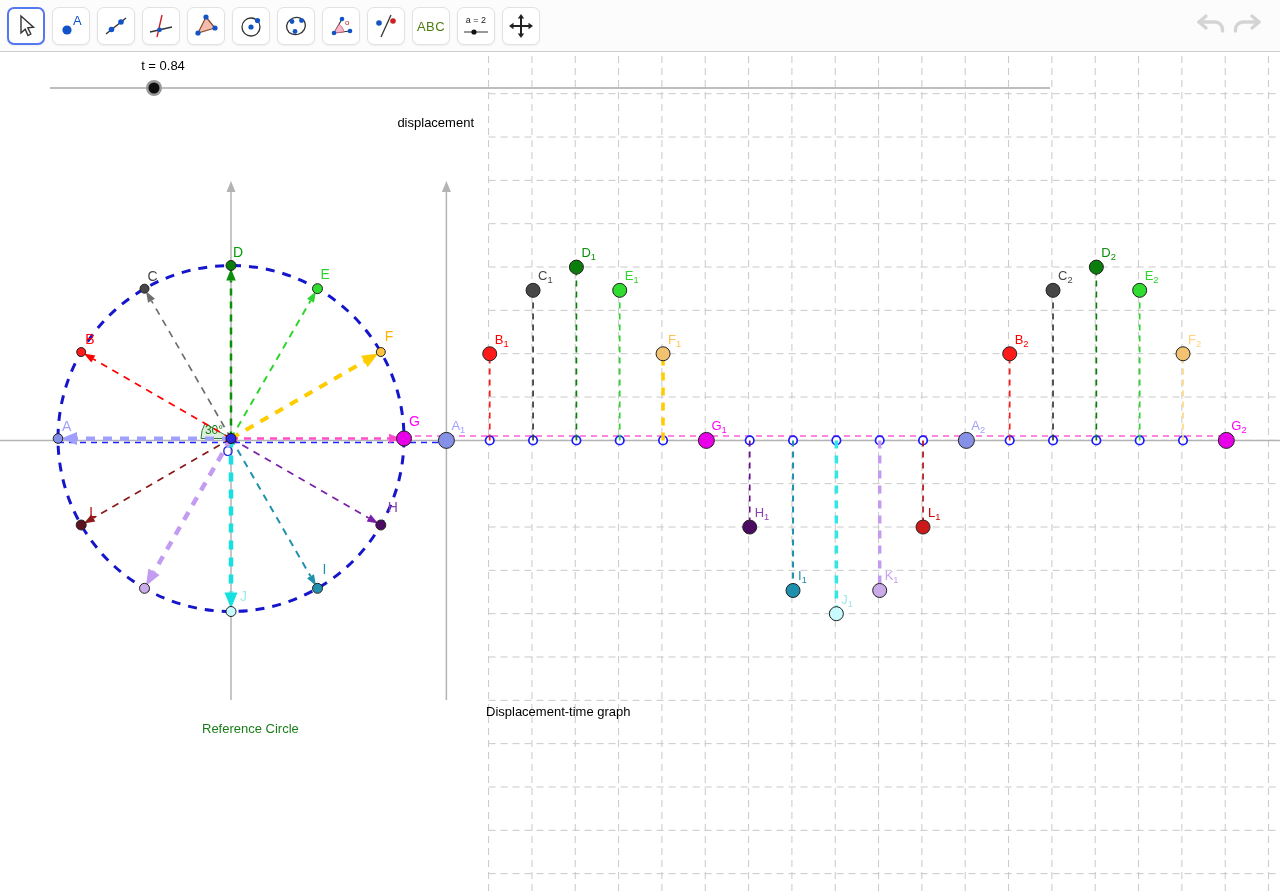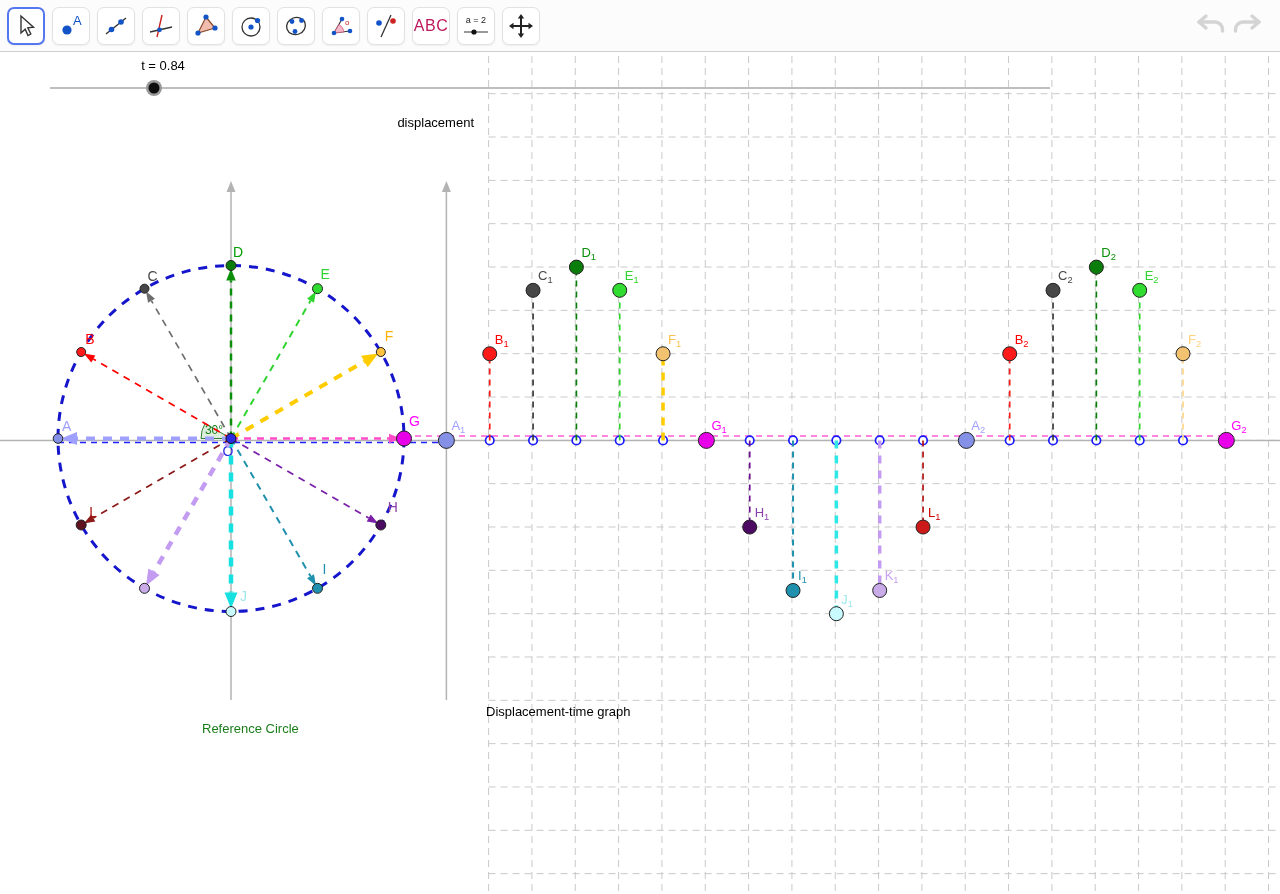--- a/index.html
+++ b/index.html
@@ -5,21 +5,21 @@
   html,body{margin:0;padding:0;background:#fff;}
   body{font-family:"Liberation Sans", sans-serif;}
   #app{position:relative;width:1280px;height:894px;background:#fff;overflow:hidden;}
   #toolbar{position:absolute;left:0;top:0;width:1280px;height:52px;background:#fcfcfc;
     border-bottom:1px solid #cfcfcf;box-sizing:border-box;z-index:5;}
   .tbtn{position:absolute;top:7px;width:38px;height:38px;background:#fff;border:1px solid #e2e2e2;
     border-radius:7px;box-sizing:border-box;display:flex;align-items:center;justify-content:center;
     box-shadow:0 1px 2px rgba(0,0,0,0.06);cursor:pointer;}
   .tbtn.selected{border:2.5px solid #5577f0;}
   .tbtn svg{display:block;}
-  .abc-label{font-size:16px;color:#be185d;letter-spacing:0.5px;}
+  .abc-label{font-size:13px;color:#4d7c0f;letter-spacing:0.5px;}
   .slider-tool{display:flex;flex-direction:column;align-items:center;line-height:1;}
   .slider-tool .st-txt{font-size:9px;color:#222;margin-bottom:2px;}
   .undo-redo{position:absolute;right:16px;top:10px;display:flex;gap:2px;}
   #canvas{position:absolute;left:0;top:0;z-index:1;}
   text{user-select:none;}
 </style>
 </head>
 <body>
 
 <div id="app">

